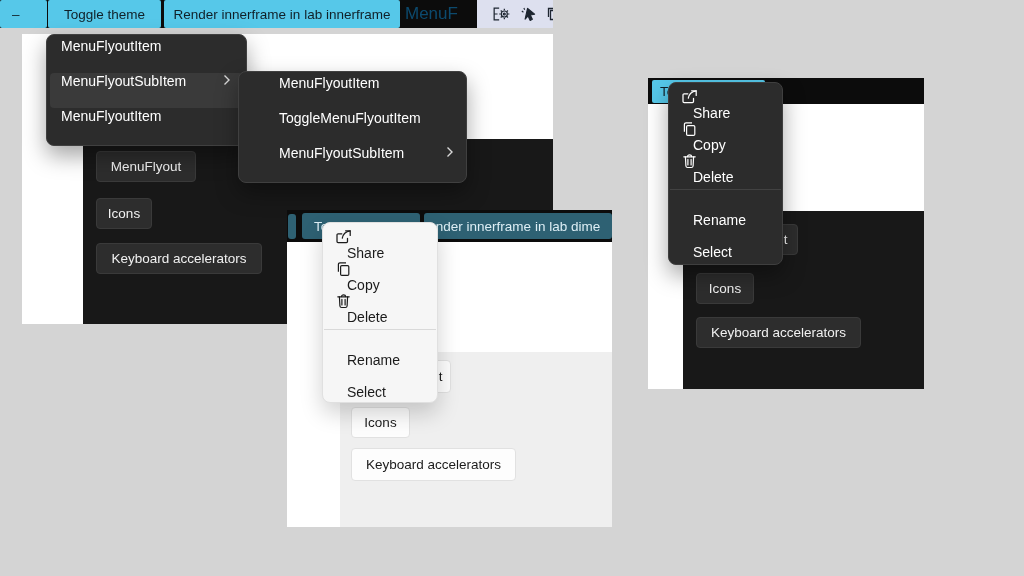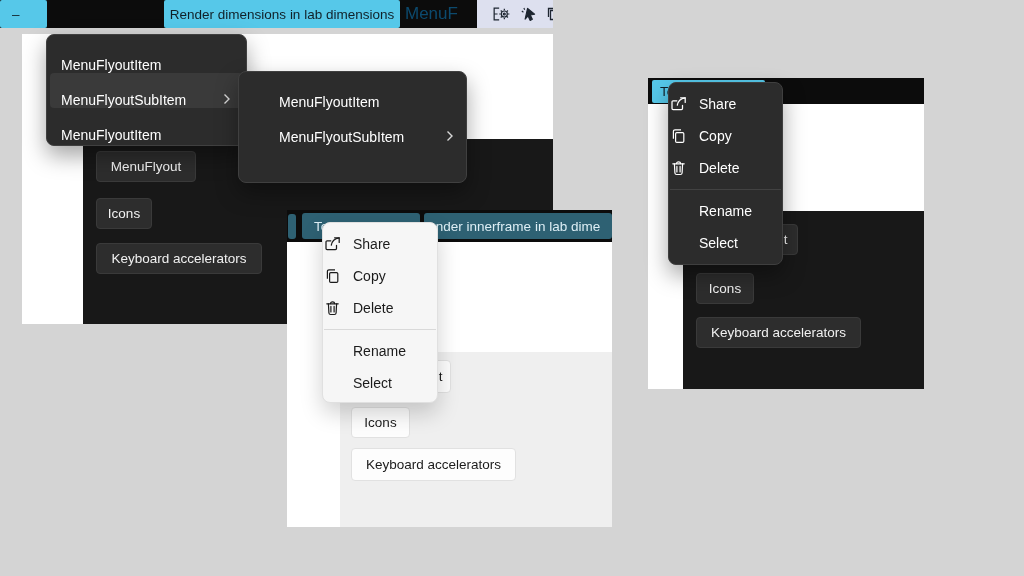--- a/index.html
+++ b/index.html
@@ -18,30 +18,30 @@
             font-size:13.5px;display:flex;align-items:center;justify-content:center;box-sizing:border-box;white-space:nowrap;}
   .btn-light{background:#fdfdfd;border:1px solid #e1e1e1;border-radius:4px;color:#1b1b1b;
             font-size:13.5px;display:flex;align-items:center;justify-content:center;box-sizing:border-box;white-space:nowrap;}
   .white{background:#ffffff;}
   .darkarea{background:#181818;}
   .lightarea{background:#efefef;}
 
   
   .flyout-a{background:#2c2c2c;border:1px solid #404040;border-radius:8px;box-sizing:border-box;
             padding:3px 0;box-shadow:0 10px 22px rgba(0,0,0,.35);z-index:6;}
-  .mrow{height:35px;display:flex;align-items:flex-end;color:#ffffff;font-size:14px;padding:0 12px 0 14px;}
+  .mrow{height:35px;display:flex;align-items:flex-start;color:#ffffff;font-size:14px;padding:0 12px 0 14px;}
   .mrow.indent{padding-left:40px;}
   .mrow.hl{background:#3a3a3a;border-radius:4px;margin:0 3px;padding-left:11px;}
   .mrow .chev{margin-left:auto;color:#d8d8d8;}
 
   
   .cmenu{border-radius:8px;box-sizing:border-box;padding:5px 0;z-index:6;}
   .cmenu.dark{background:#2c2c2c;border:1px solid #3f3f3f;color:#ffffff;box-shadow:0 10px 22px rgba(0,0,0,.35);}
   .cmenu.light{background:#f6f6f6;border:1px solid #e0e0e0;color:#1b1b1b;box-shadow:0 10px 22px rgba(0,0,0,.18);}
-  .mi{height:32px;display:flex;align-items:center;padding:0 10px 0 1px;font-size:14px;}
+  .mi{height:32px;display:flex;padding:0 10px 0 12px;font-size:14px;flex-direction:column;}
   .mi .ic{width:17px;display:flex;align-items:center;justify-content:center;flex:0 0 17px;}
   .mi .lbl{margin-left:12px;}
   .sep{height:1px;margin:5px 1px;}
   .cmenu.dark .sep{background:#424242;}
   .cmenu.light .sep{background:#d9d9d9;}
 
   
   .toolbar{background:#dde0ef;display:flex;align-items:center;gap:9px;padding:0 4px 0 6px;box-sizing:border-box;overflow:hidden;}
   .dots{width:8px;height:22px;background-image:radial-gradient(#8d93a8 1px,transparent 1.2px);background-size:4px 4px;}
   .tb-ic{display:flex;align-items:center;color:#1d2530;flex:0 0 auto;}
@@ -54,23 +54,26 @@
 <div id="canvas">
 
   <div class="panel" style="left:0;top:6;width:553px;height:324px;z-index:1">
 
     <div class="abs hdr-black" style="left:0;top:6;width:553px;height:28px"></div>
 
     <div class="abs accent-cyan" style="left:0;top:6;width:35px;height:28px;justify-content:flex-start;padding-left:12px">
       <span>–</span>
     </div>
 
+    <div class="abs accent-cyan" style="left:48px;top:6;width:113px;height:28px">
+      <span>Toggle theme</span>
+    </div>
 
     <div class="abs accent-cyan" style="left:164px;top:6;width:236px;height:28px">
-      <span>Render dimensions in lab dimensions</span>
+      <span>Render innerframe in lab innerframe</span>
     </div>
 
     <div class="abs title-txt" style="left:405px;top:6;height:28px">
       <span>MenuF</span>
     </div>
 
     <div class="abs toolbar" style="left:477px;top:0;width:76px;height:28px">
       <span class="dots"></span>
       <span class="tb-ic">
         <svg width="19" height="16" viewBox="0 0 20 17" fill="none" stroke="currentColor" stroke-width="1.3">
@@ -123,20 +126,23 @@
       <div class="mrow">
         <span>MenuFlyoutItem</span>
       </div>
     </div>
 
     <div class="abs flyout-a" style="left:238px;top:71px;width:229px;height:112px">
       <div class="mrow indent">
         <span>MenuFlyoutItem</span>
       </div>
       <div class="mrow indent">
+        <span>ToggleMenuFlyoutItem</span>
+      </div>
+      <div class="mrow indent">
         <span>MenuFlyoutSubItem</span>
         <span class="chev">
           <svg width="8" height="12" viewBox="0 0 8 12" fill="none" stroke="currentColor" stroke-width="1.4">
               <path d="M1.5 1.5L6 6l-4.5 4.5"></path>
             </svg>
         </span>
       </div>
     </div>
   </div>
 

